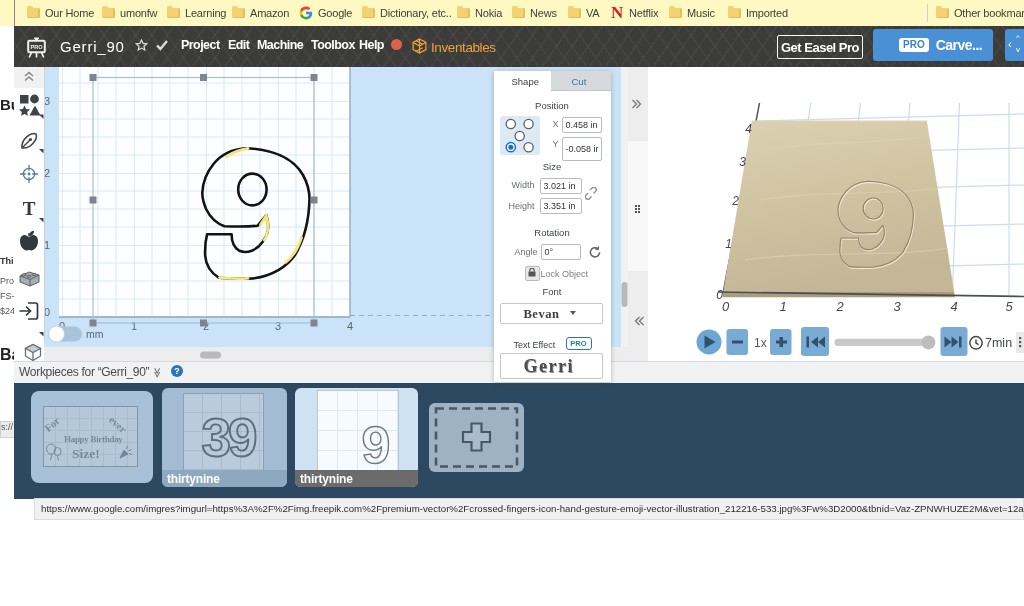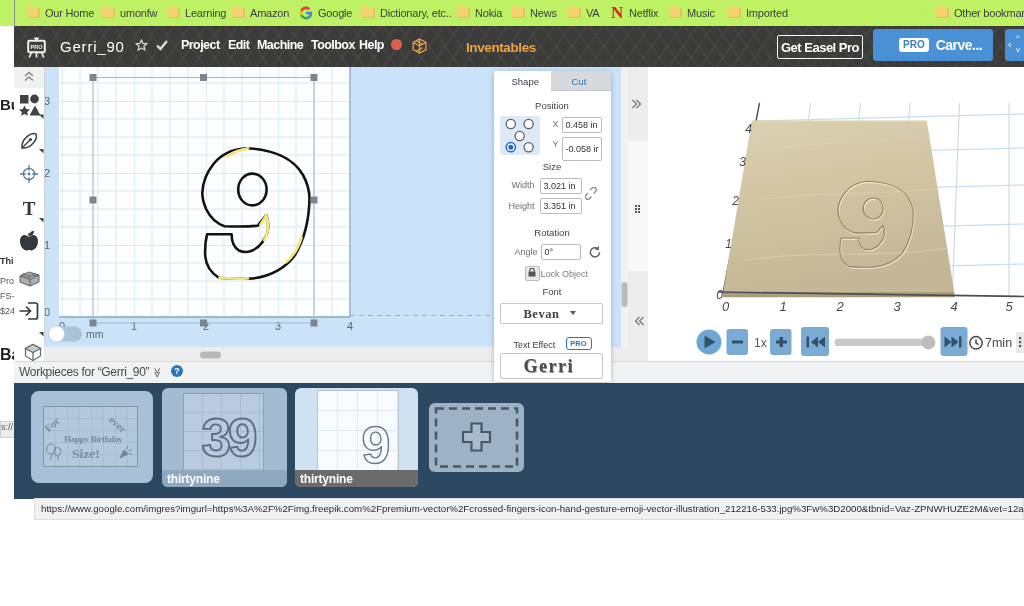--- a/index.html
+++ b/index.html
@@ -1,19 +1,19 @@
 <!DOCTYPE html>
 <html><head>
 <meta charset="utf-8">
 <style>
 html,body{margin:0;padding:0;}
 body{font-family:"Liberation Sans",sans-serif;}
 #page{position:relative;width:1024px;height:606px;background:#fff;overflow:hidden;}
 .abs{position:absolute;}
-#bmbar{left:0;top:0;width:1024px;height:26px;background:#bef264;}
+#bmbar{left:0;top:0;width:1024px;height:26px;background:#fef9c3;}
 .bm{position:absolute;top:0;height:26px;display:flex;align-items:center;font-size:11px;letter-spacing:-0.2px;color:#3c4043;white-space:nowrap;}
 .folder{display:inline-block;width:13px;height:10px;margin-right:5px;position:relative;background:#f5d271;border-radius:1.5px;box-shadow:inset -2px -1px 0 rgba(205,160,60,.35);}
 .folder:before{content:"";position:absolute;left:0;top:-2.5px;width:6px;height:3px;background:#f5d271;border-radius:1.5px 1.5px 0 0;}
 #header{left:14px;top:26px;width:1010px;height:41px;background:#3b3b39;
 background-image:repeating-linear-gradient(125deg,rgba(255,255,255,0.04) 0 2px,transparent 2px 13px),repeating-linear-gradient(55deg,rgba(255,255,255,0.035) 0 2px,transparent 2px 13px);}
 .hmenu{position:absolute;top:0;height:37px;display:flex;align-items:center;color:#fff;font-weight:bold;font-size:12.5px;letter-spacing:-0.55px;}
 #toolbar{left:14px;top:67px;width:30px;height:297px;background:#fff;border-right:1px solid #d8d8d8;}
 .inp{position:absolute;border:1px solid #b6bcc2;border-radius:2px;background:#fff;font-size:9px;color:#333;display:flex;align-items:center;padding-left:3px;box-sizing:border-box;white-space:nowrap;overflow:hidden;}
 .plabel{position:absolute;font-size:9.5px;color:#3d4349;}
 .slabel{position:absolute;font-size:9px;color:#6b7177;}
@@ -66,21 +66,21 @@
  <span class="hmenu" style="left:297px;">Toolbox</span>
  <span class="hmenu" style="left:345px;">Help</span>
  <span class="abs" style="left:377px;top:13px;width:11px;height:11px;border-radius:50%;background:#e0614a;"></span>
  <svg class="abs" style="left:397px;top:11px" width="17" height="18" viewBox="0 0 24 24">
         <g fill="none" stroke="#f1a33c" stroke-width="1.7">
           <path d="M12 2 L21 7 V17 L12 22 L3 17 V7 Z"></path>
           <path d="M12 2 V12 M12 12 L3 7 M12 12 L21 7 M12 22 V12"></path>
           <path d="M7.5 4.5 L16.5 9.5 M7.5 19.5 L16.5 14.5"></path>
         </g>
       </svg>
- <span class="abs" style="left:417px;top:13.5px;color:#eda43e;font-size:13.5px;font-weight:bold;letter-spacing:-0.4px;margin-left:35px;">Inventables</span>
+ <span class="abs" style="left:417px;top:13.5px;color:#eda43e;font-size:13.5px;font-weight:normal;letter-spacing:-0.4px;">Inventables</span>
  <span class="abs" style="left:763px;top:9px;width:84px;height:22px;border:1.5px solid #fafafa;border-radius:2px;color:#fff;font-size:13px;font-weight:bold;letter-spacing:-0.5px;display:flex;align-items:center;justify-content:center;">Get Easel Pro</span>
  <span class="abs" style="left:859px;top:2.5px;width:120px;height:32px;background:#4a90d5;border-radius:3px;display:flex;align-items:center;">
    <span style="margin-left:26px;background:#fff;color:#3b7fc4;font-size:10px;font-weight:bold;border-radius:3px;padding:1.5px 4px;">PRO</span>
    <span style="margin-left:7px;color:#fff;font-size:14px;font-weight:bold;letter-spacing:-0.5px;">Carve...</span>
  </span>
  <span class="abs" style="left:991px;top:2.5px;width:19px;height:32px;background:#4a90d5;border-radius:3px 0 0 3px;">
    <span style="position:absolute;left:3px;top:9px;color:#fff;font-size:11px;">‹</span>
    <span style="position:absolute;left:11px;top:4px;color:#fff;font-size:8px;">^</span>
    <span style="position:absolute;left:11px;top:16px;color:#fff;font-size:8px;">v</span>
  </span>

